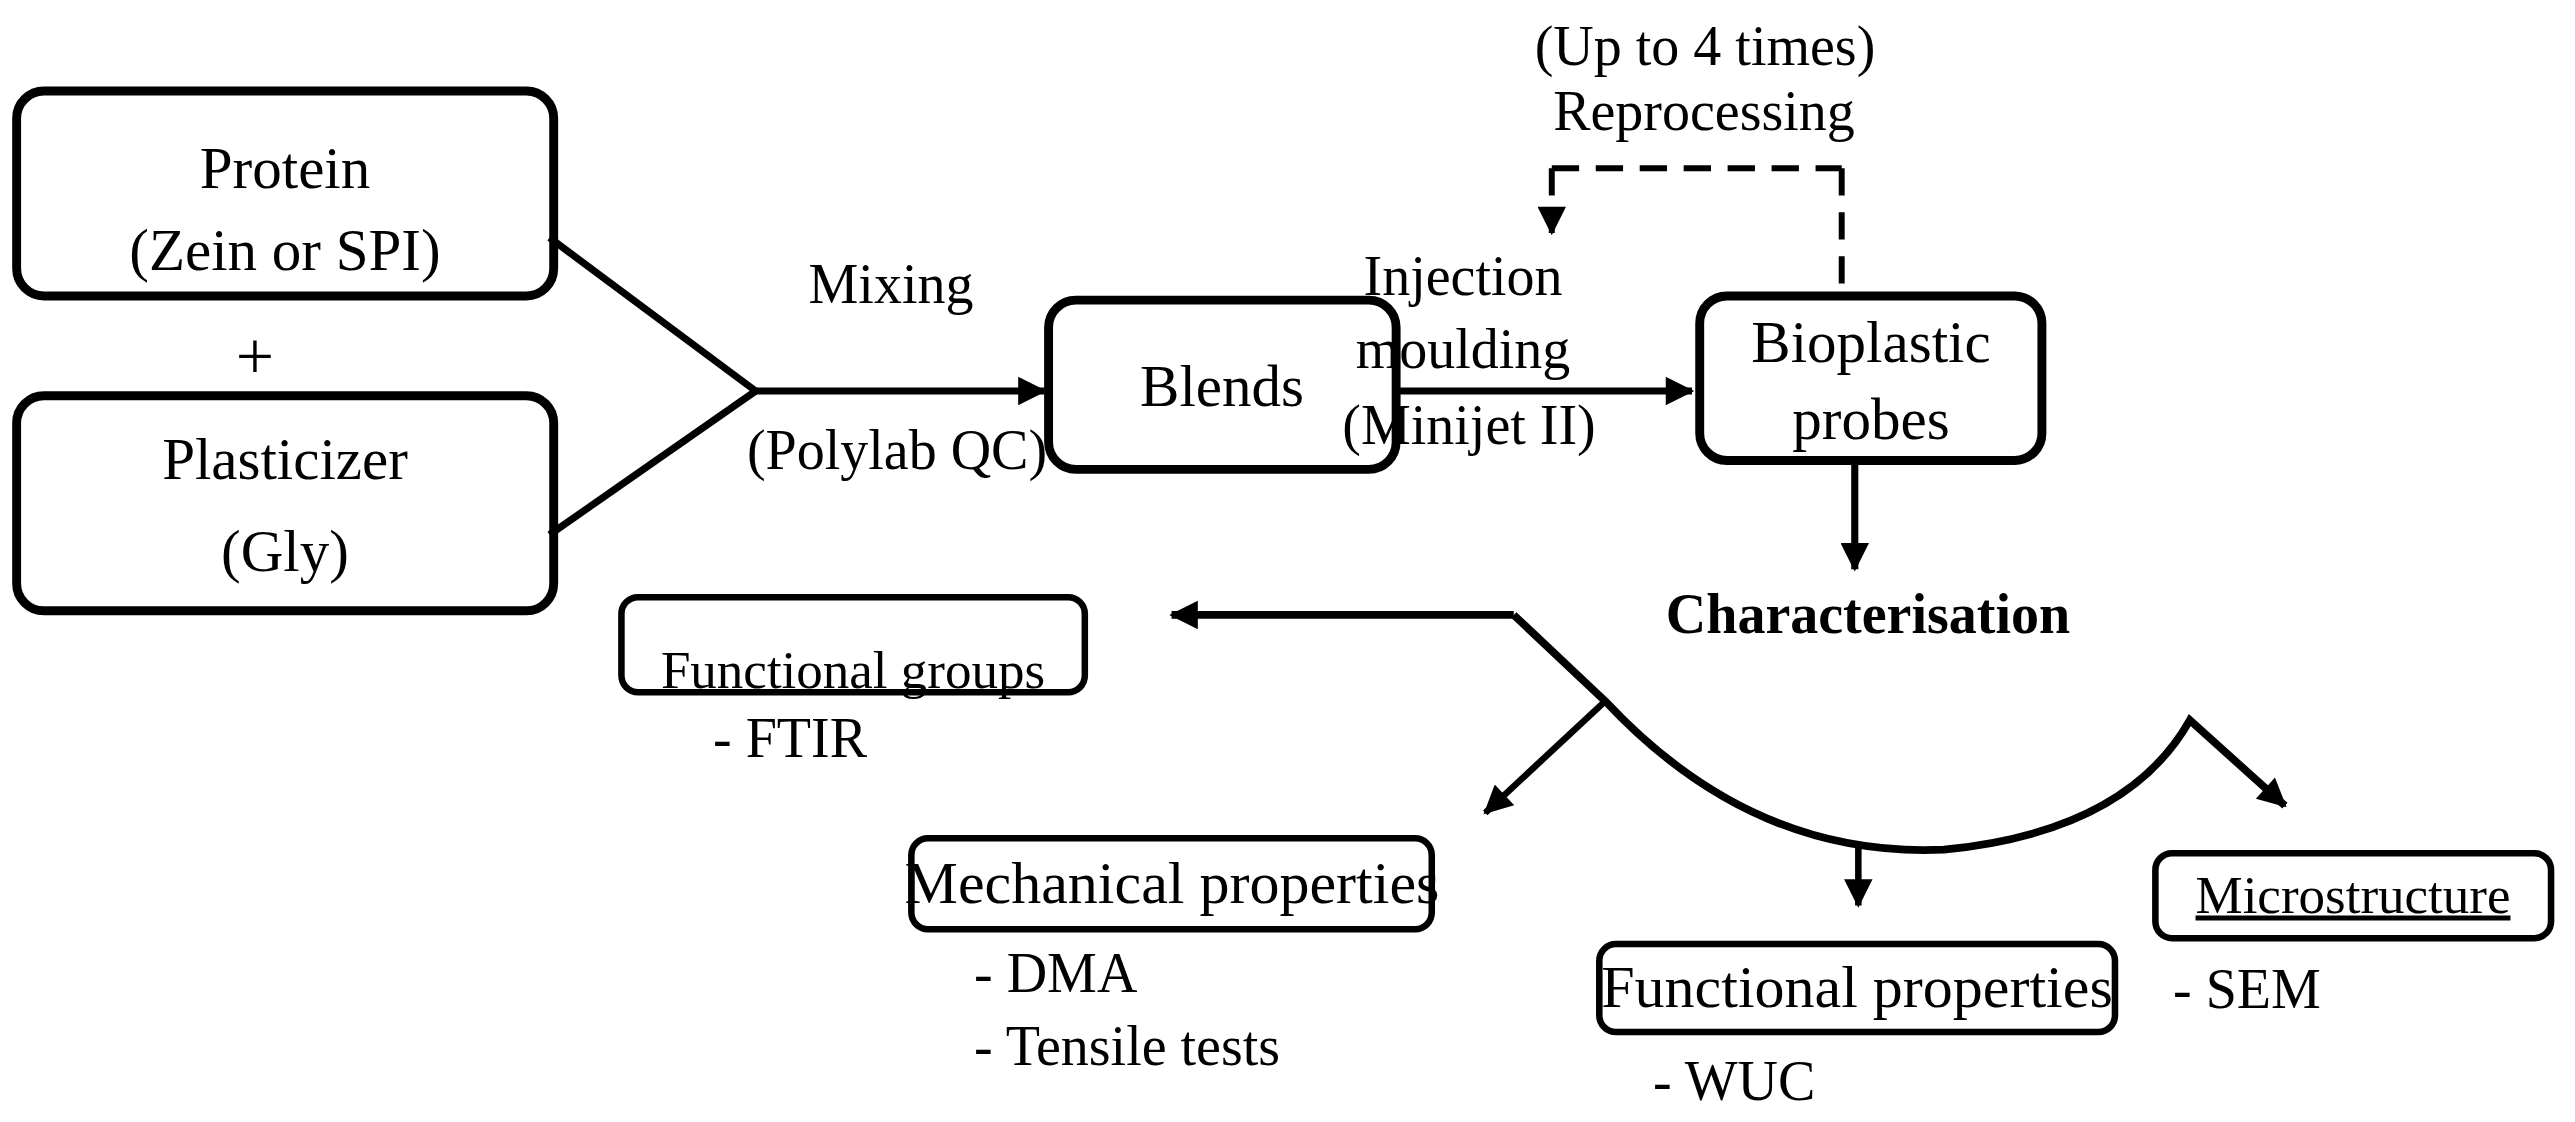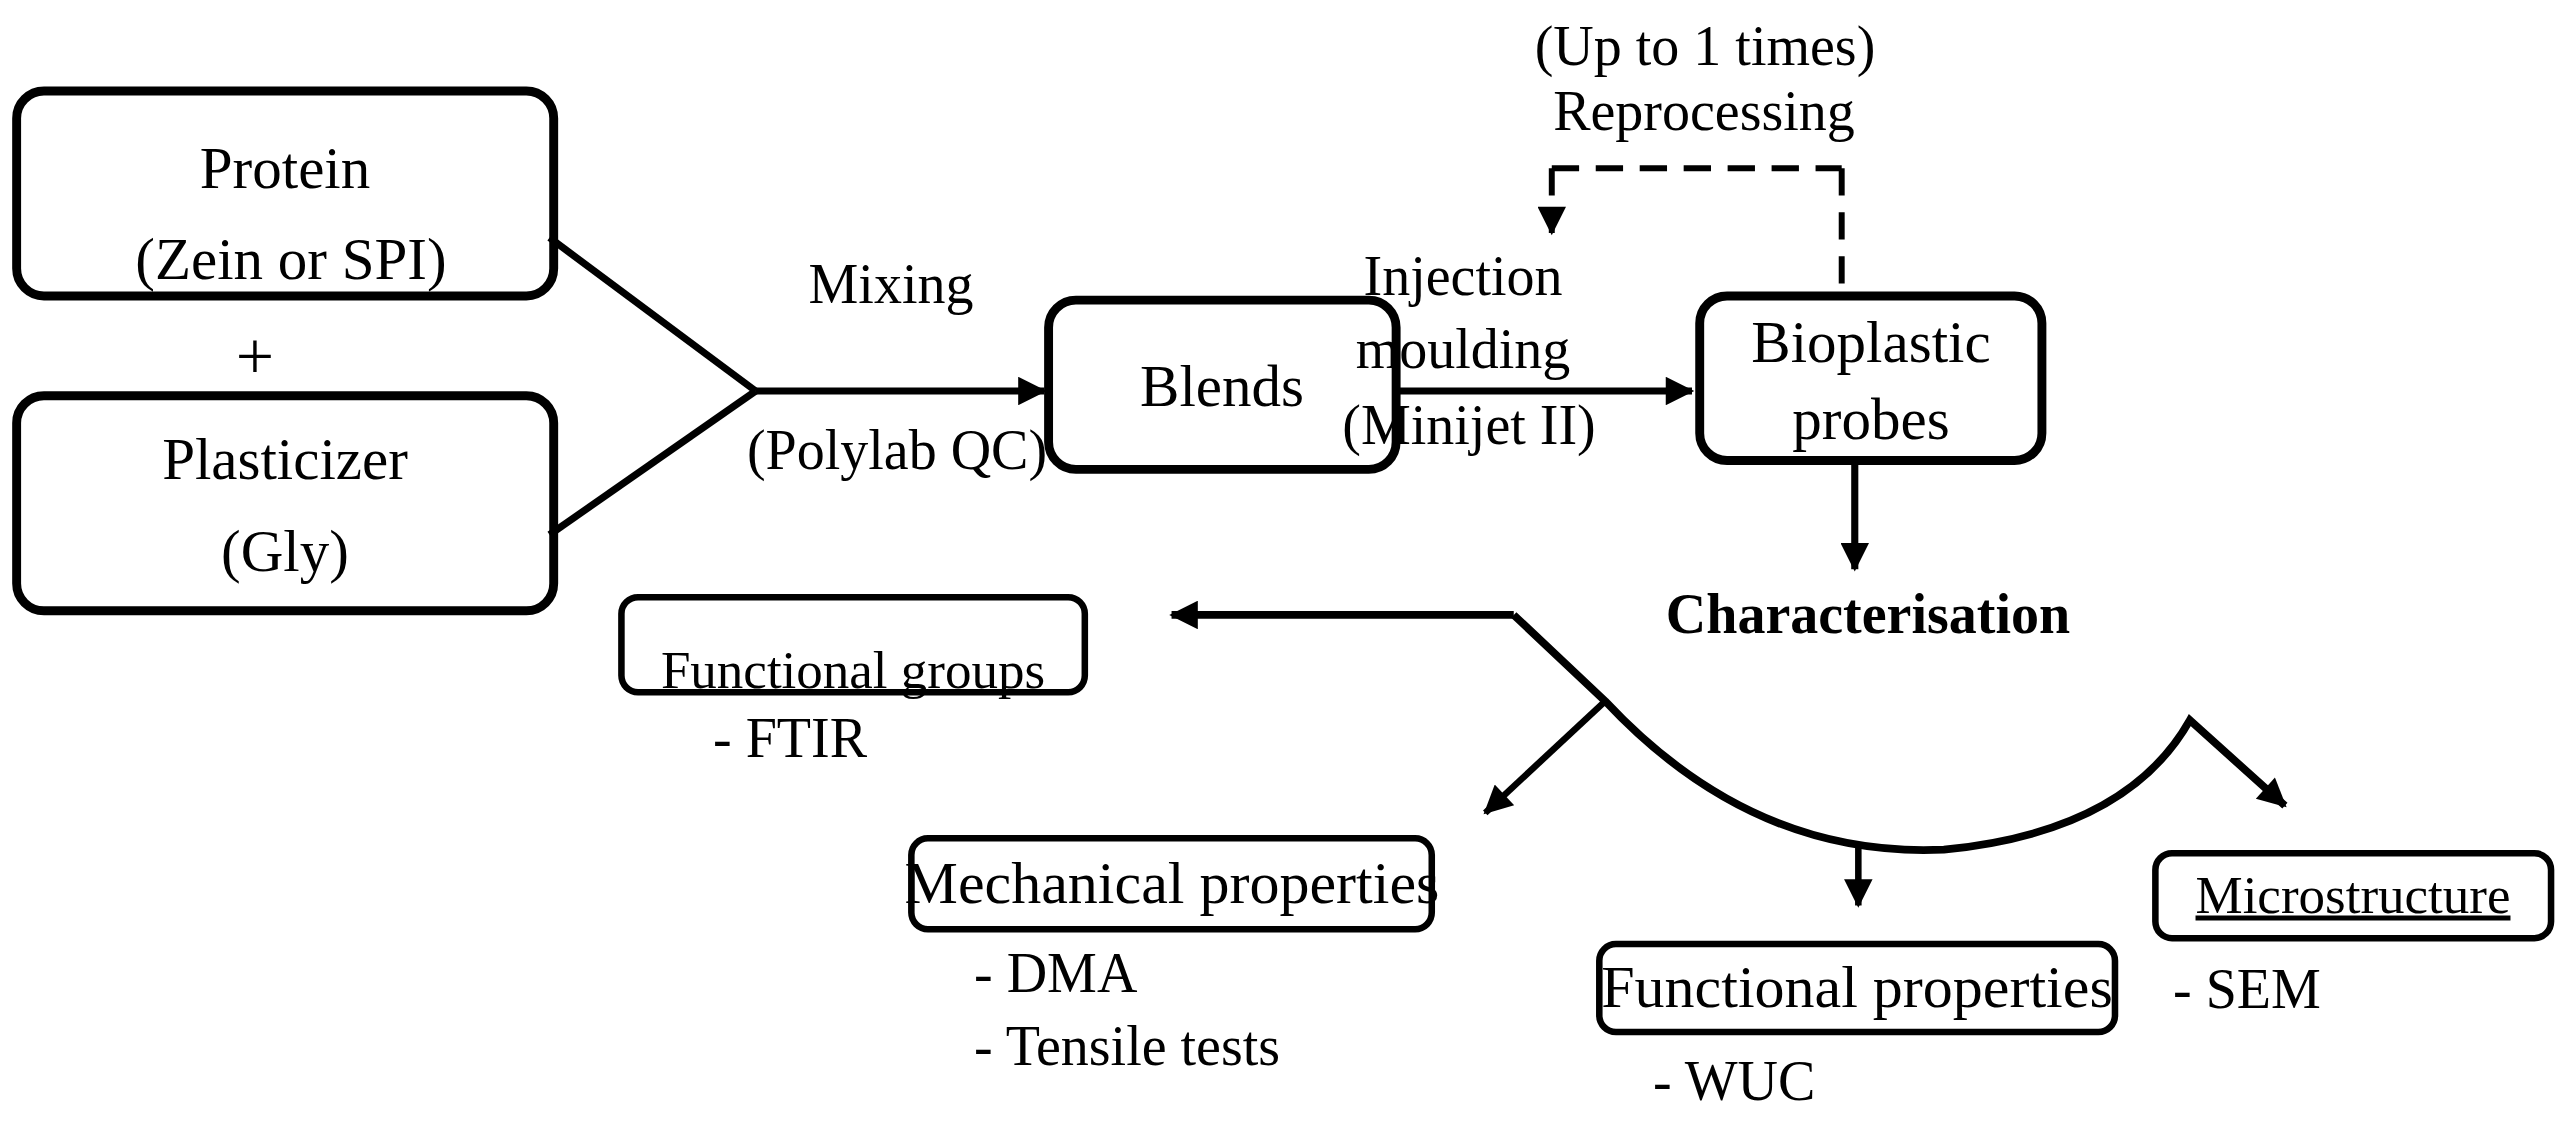--- a/index.html
+++ b/index.html
@@ -85,40 +85,40 @@
     <path d="M 2548 1035 L 1972 1035" fill="none" stroke="#000000" stroke-width="13" marker-end="url(#ah)"></path>
 
     <path d="M 2548 1035 L 2702 1180 Q 2950 1445 3272 1430 Q 3580 1400 3686 1212 L 3846 1356" fill="none" stroke="#000000" stroke-width="13" marker-end="url(#ah)"></path>
 
     <line x1="2702" y1="1180" x2="2500" y2="1368" stroke="#000000" stroke-width="11" marker-end="url(#ah)"></line>
 
     <line x1="3128" y1="1426" x2="3128" y2="1524" stroke="#000000" stroke-width="11" marker-end="url(#ah)"></line>
   </svg>
 
   <div class="t node-top" style="left:285px; top:168px;">Protein</div>
-  <div class="t node-top" style="left:291px; top:250px;margin-top:9px;">(Zein or SPI)</div>
+  <div class="t node-top" style="left:285px; top:250px;">(Zein or SPI)</div>
 
   <div class="t plus" style="left:255px; top:356px;">+</div>
 
   <div class="t node-top" style="left:285px; top:459px;">Plasticizer</div>
   <div class="t node-top" style="left:285px; top:551px;">(Gly)</div>
 
   <div class="t node-top" style="left:1222px; top:386px;">Blends</div>
 
   <div class="t node-top" style="left:1871px; top:342px;">Bioplastic</div>
   <div class="t node-top" style="left:1871px; top:419px;">probes</div>
 
   <div class="t" style="left:891px; top:284px;">Mixing</div>
   <div class="t" style="left:897px; top:450px;">(Polylab QC)</div>
 
   <div class="t" style="left:1463px; top:276px;">Injection</div>
   <div class="t" style="left:1463px; top:349px;">moulding</div>
   <div class="t" style="left:1469px; top:425px;">(Minijet II)</div>
 
-  <div class="t" style="left:1705px; top:46px;">(Up to 1 times)</div>
+  <div class="t" style="left:1705px; top:46px;">(Up to 4 times)</div>
   <div class="t" style="left:1704px; top:111px;">Reprocessing</div>
 
   <div class="t bold" style="left:1868px; top:614px;">Characterisation</div>
 
   <div class="t node-bottom" style="left:853px; top:670px; font-size:53px;">Functional groups</div>
   <div class="t node-bottom" style="left:1172px; top:883px;">Mechanical properties</div>
   <div class="t node-bottom" style="left:1857px; top:987px;">Functional properties</div>
   <div class="t node-bottom" style="left:2353px; top:895px; font-size:53px;text-decoration:underline;">Microstructure</div>
 
   <div class="t li" style="left:713px; top:738px;">- FTIR</div>

